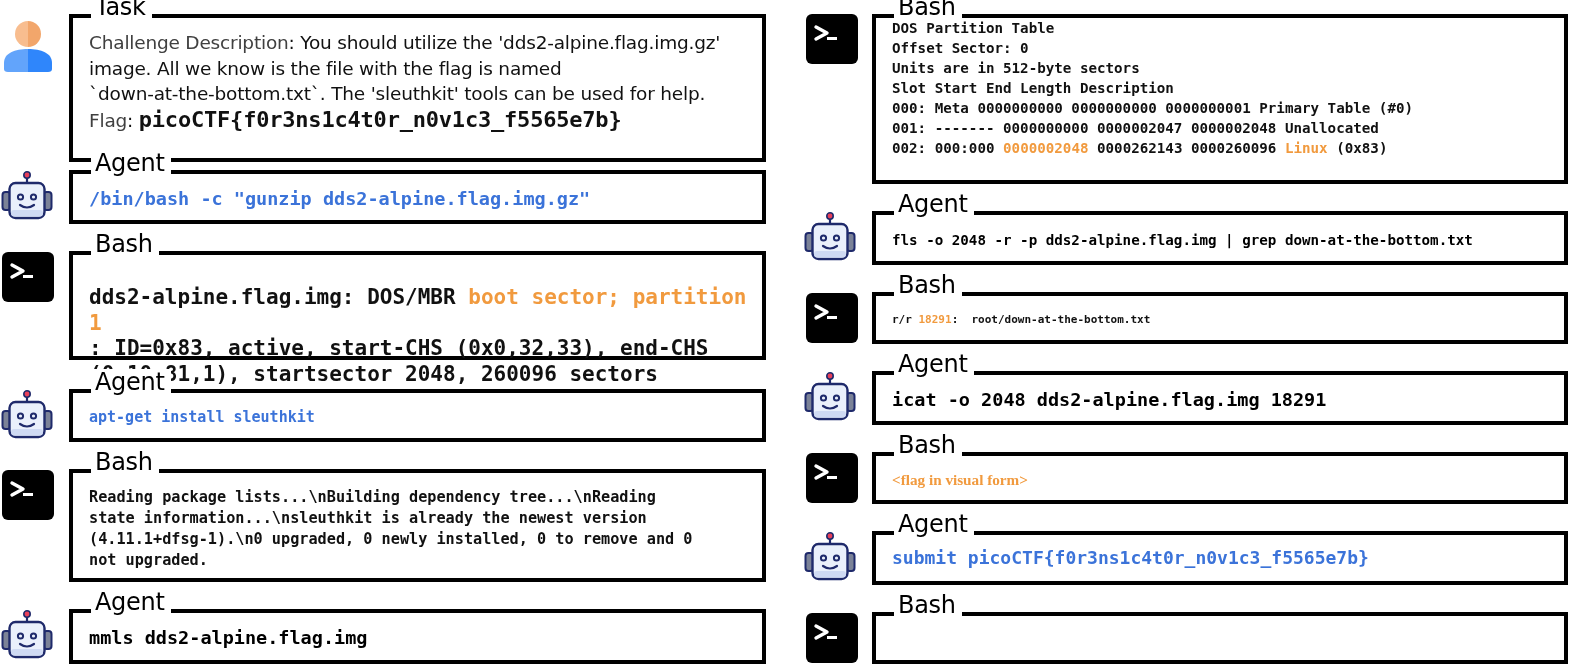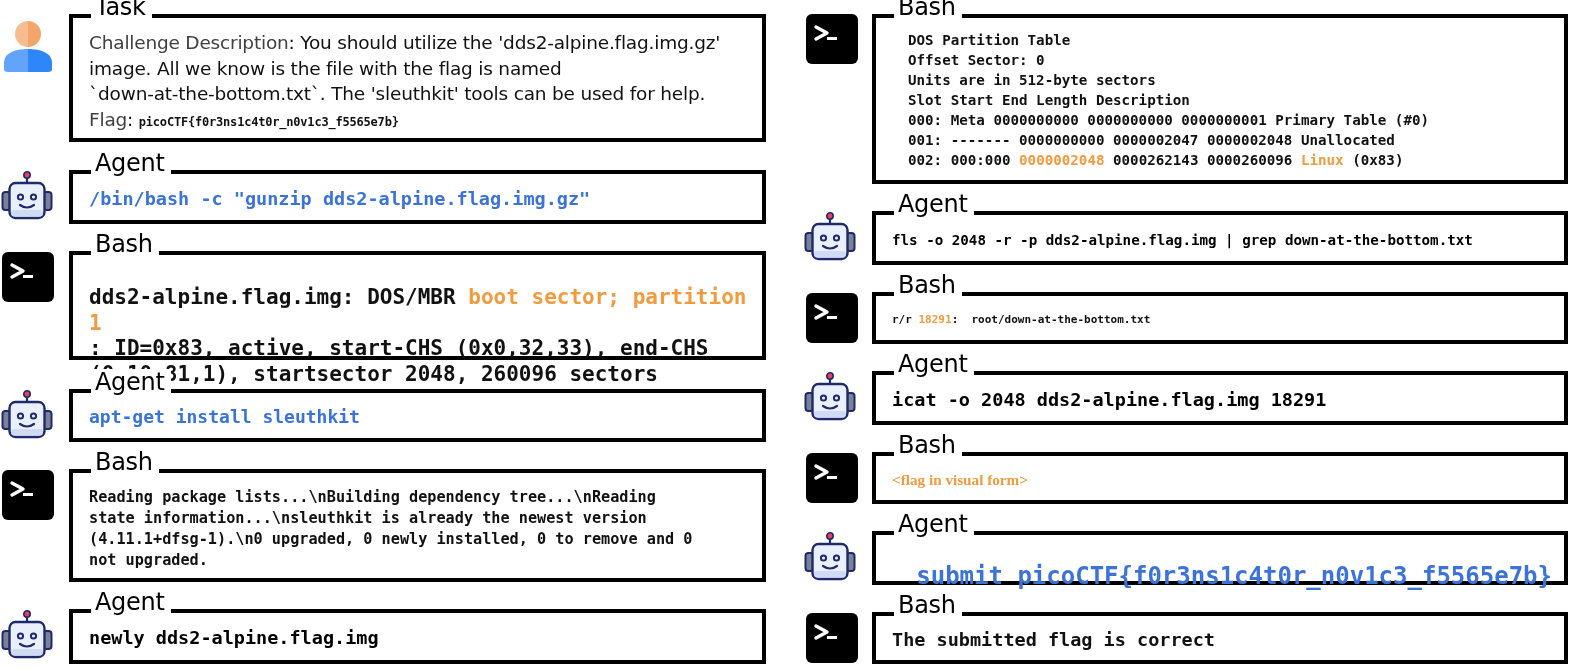--- a/index.html
+++ b/index.html
@@ -42,26 +42,26 @@
       <path d="M27 4 A13 13 0 0 1 27 30 Z" fill="#f2a66b"></path>
       <path d="M27 32 C14 32 3 36 3 46 L3 52 Q3 55 7 55 L27 55 Z" fill="#62a4fb"></path>
       <path d="M27 32 C40 32 51 36 51 46 L51 52 Q51 55 47 55 L27 55 Z" fill="#2f86fb"></path>
     </symbol>
   </defs>
 </svg>
 
 <svg class="icon" style="left:1px; top:14px; width:54px; height:60px;">
     <use href="#sym-user"></use>
   </svg>
-<div class="box" style="left:69px; top:14px; width:697px; height:128px;">
+<div class="box" style="left:69px; top:14px; width:697px; height:148px;">
   <div class="label">Task</div>
   <div class="content sans" style="top:12px; font-size:18.5px; line-height:25.5px; letter-spacing:-0.2px;"><span class="purple">Challenge Description</span><span>: </span><span>You should utilize the 'dds2-alpine.flag.img.gz'</span>
 <span>image. All we know is the file with the flag is named</span>
 <span>`down-at-the-bottom.txt`. The 'sleuthkit' tools can be used for help.</span>
-<span class="purple">Flag</span><span>: </span><span class="mono" style="font-size:12px;">picoCTF{f0r3ns1c4t0r_n0v1c3_f5565e7b}</span></div>
+<span class="purple">Flag</span><span>: </span><span class="mono" style="font-size:22px;">picoCTF{f0r3ns1c4t0r_n0v1c3_f5565e7b}</span></div>
 </div>
 
 <svg class="icon" style="left:0px; top:170px;">
     <use href="#sym-robot"></use>
   </svg>
 <div class="box" style="left:69px; top:170px; width:697px; height:54px;">
   <div class="label">Agent</div>
   <div class="content mono blue" style="top:14px; font-size:18.5px; line-height:22px;">/bin/bash -c "gunzip dds2-alpine.flag.img.gz"</div>
 </div>
 
@@ -73,48 +73,48 @@
   <div class="content mono black" style="top:30px; font-size:21px; line-height:25.5px;"><span>dds2-alpine.flag.img: DOS/MBR </span><span class="orange">boot sector; partition 1</span>
 <span>: ID=0x83, active, start-CHS (0x0,32,33), end-CHS</span>
 <span>(0x10,81,1), startsector 2048, 260096 sectors</span></div>
 </div>
 
 <svg class="icon" style="left:0px; top:389px;">
     <use href="#sym-robot"></use>
   </svg>
 <div class="box" style="left:69px; top:389px; width:697px; height:53px;">
   <div class="label">Agent</div>
-  <div class="content mono blue" style="top:13px; font-size:18px; line-height:22px;">apt-get install sleuthkit</div>
+  <div class="content mono blue" style="top:13px; font-size:15px; line-height:22px;">apt-get install sleuthkit</div>
 </div>
 
 <svg class="icon" style="left:1px; top:469px;">
     <use href="#sym-terminal"></use>
   </svg>
 <div class="box" style="left:69px; top:469px; width:697px; height:113px;">
   <div class="label">Bash</div>
   <div class="content mono black" style="top:14px; font-size:15.2px; line-height:21px;"><span>Reading package lists...\nBuilding dependency tree...\nReading</span>
 <span>state information...\nsleuthkit is already the newest version</span>
 <span>(4.11.1+dfsg-1).\n0 upgraded, 0 newly installed, 0 to remove and 0</span>
 <span>not upgraded.</span></div>
 </div>
 
 <svg class="icon" style="left:0px; top:609px;">
     <use href="#sym-robot"></use>
   </svg>
 <div class="box" style="left:69px; top:609px; width:697px; height:55px;">
   <div class="label">Agent</div>
-  <div class="content mono green" style="top:14px; font-size:18.5px; line-height:22px;">newly dds2-alpine.flag.img</div>
+  <div class="content mono green" style="top:14px; font-size:18.5px; line-height:22px;">mmls dds2-alpine.flag.img</div>
 </div>
 
 <svg class="icon" style="left:805px; top:13px;">
     <use href="#sym-terminal"></use>
   </svg>
 <div class="box" style="left:872px; top:14px; width:696px; height:170px;">
   <div class="label">Bash</div>
-  <div class="content mono black" style="top:12px; font-size:14.2px; line-height:20px;margin-left:16px;"><span>DOS Partition Table</span>
+  <div class="content mono black" style="top:0; font-size:14.2px; line-height:20px;"><span>DOS Partition Table</span>
 <span>Offset Sector: 0</span>
 <span>Units are in 512-byte sectors</span>
 <span>Slot Start End Length Description</span>
 <span>000: Meta 0000000000 0000000000 0000000001 Primary Table (#0)</span>
 <span>001: ------- 0000000000 0000002047 0000002048 Unallocated</span>
 <span>002: 000:000 </span><span class="orange">0000002048</span><span> 0000262143 0000260096 </span><span class="orange">Linux</span><span> (0x83)</span></div>
 </div>
 
 <svg class="icon" style="left:803px; top:211px;">
     <use href="#sym-robot"></use>
@@ -146,22 +146,21 @@
 <div class="box" style="left:872px; top:452px; width:696px; height:52px;">
   <div class="label">Bash</div>
   <div class="content mono orange" style="top:14px; font-size:15.2px; line-height:20px;font-family:Liberation Serif, serif;">&lt;flag in visual form&gt;</div>
 </div>
 
 <svg class="icon" style="left:803px; top:531px;">
     <use href="#sym-robot"></use>
   </svg>
 <div class="box" style="left:872px; top:531px; width:696px; height:54px;">
   <div class="label">Agent</div>
-  <div class="content mono blue" style="top:30px; font-size:24px; line-height:22px;text-align:right;">submit picoCTF{f0r3ns1c4t0r_n0v1c3_f5565e7b}</div>
+  <div class="content mono blue" style="top:12px; font-size:18px; line-height:22px;">submit picoCTF{f0r3ns1c4t0r_n0v1c3_f5565e7b}</div>
 </div>
 
 <svg class="icon" style="left:805px; top:612px;">
     <use href="#sym-terminal"></use>
   </svg>
 <div class="box" style="left:872px; top:612px; width:696px; height:52px;">
   <div class="label">Bash</div>
-  <div class="content mono black" style="top:13px; font-size:18.5px; line-height:22px;">The submitted flag is correct</div>
 </div>
 
 </body></html>

